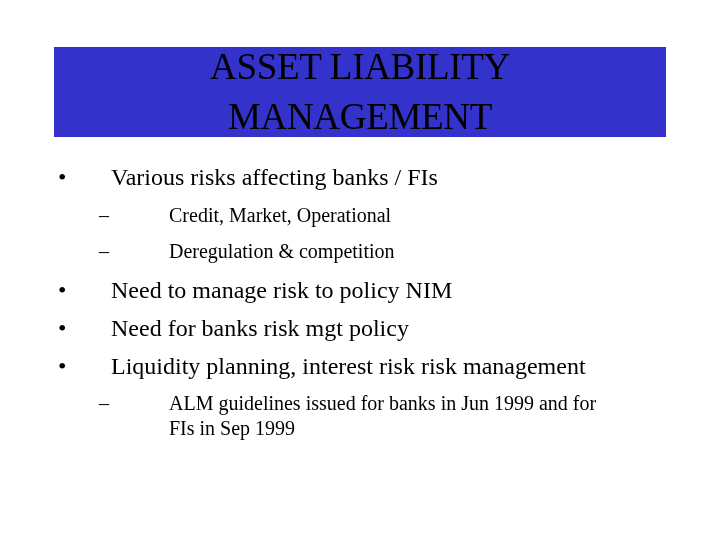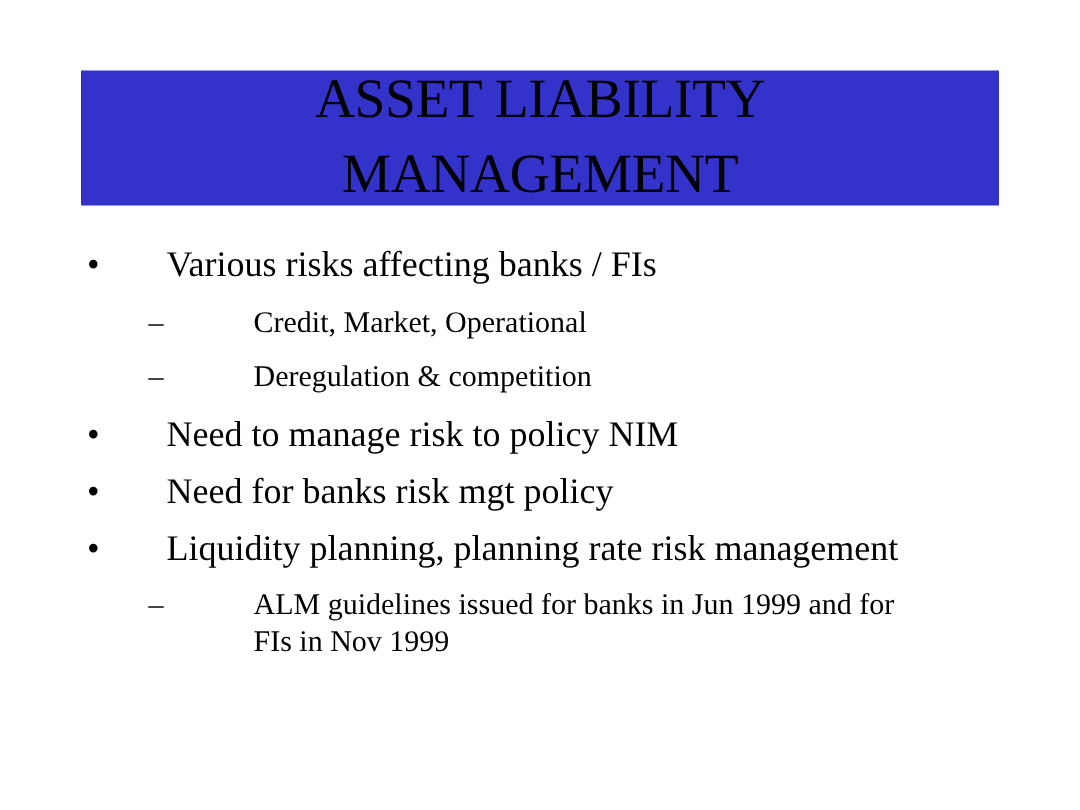--- a/index.html
+++ b/index.html
@@ -52,22 +52,22 @@
   <div class="item l1" style="top:276px;">
     <span class="bullet">•</span>
     <span class="text">Need to manage risk to policy NIM</span>
   </div>
   <div class="item l1" style="top:314px;">
     <span class="bullet">•</span>
     <span class="text">Need for banks risk mgt policy</span>
   </div>
   <div class="item l1" style="top:352px;">
     <span class="bullet">•</span>
-    <span class="text">Liquidity planning, planning rate risk management</span>
+    <span class="text">Liquidity planning, interest risk risk management</span>
   </div>
   <div class="item l2" style="top:391px;">
     <span class="dash">–</span>
     <span class="text">ALM guidelines issued for banks in Jun 1999 and for</span>
   </div>
   <div class="item l2" style="top:416px;">
-    <span class="text">FIs in Nov 1999</span>
+    <span class="text">FIs in Sep 1999</span>
   </div>
 </div>
 
 </body></html>

